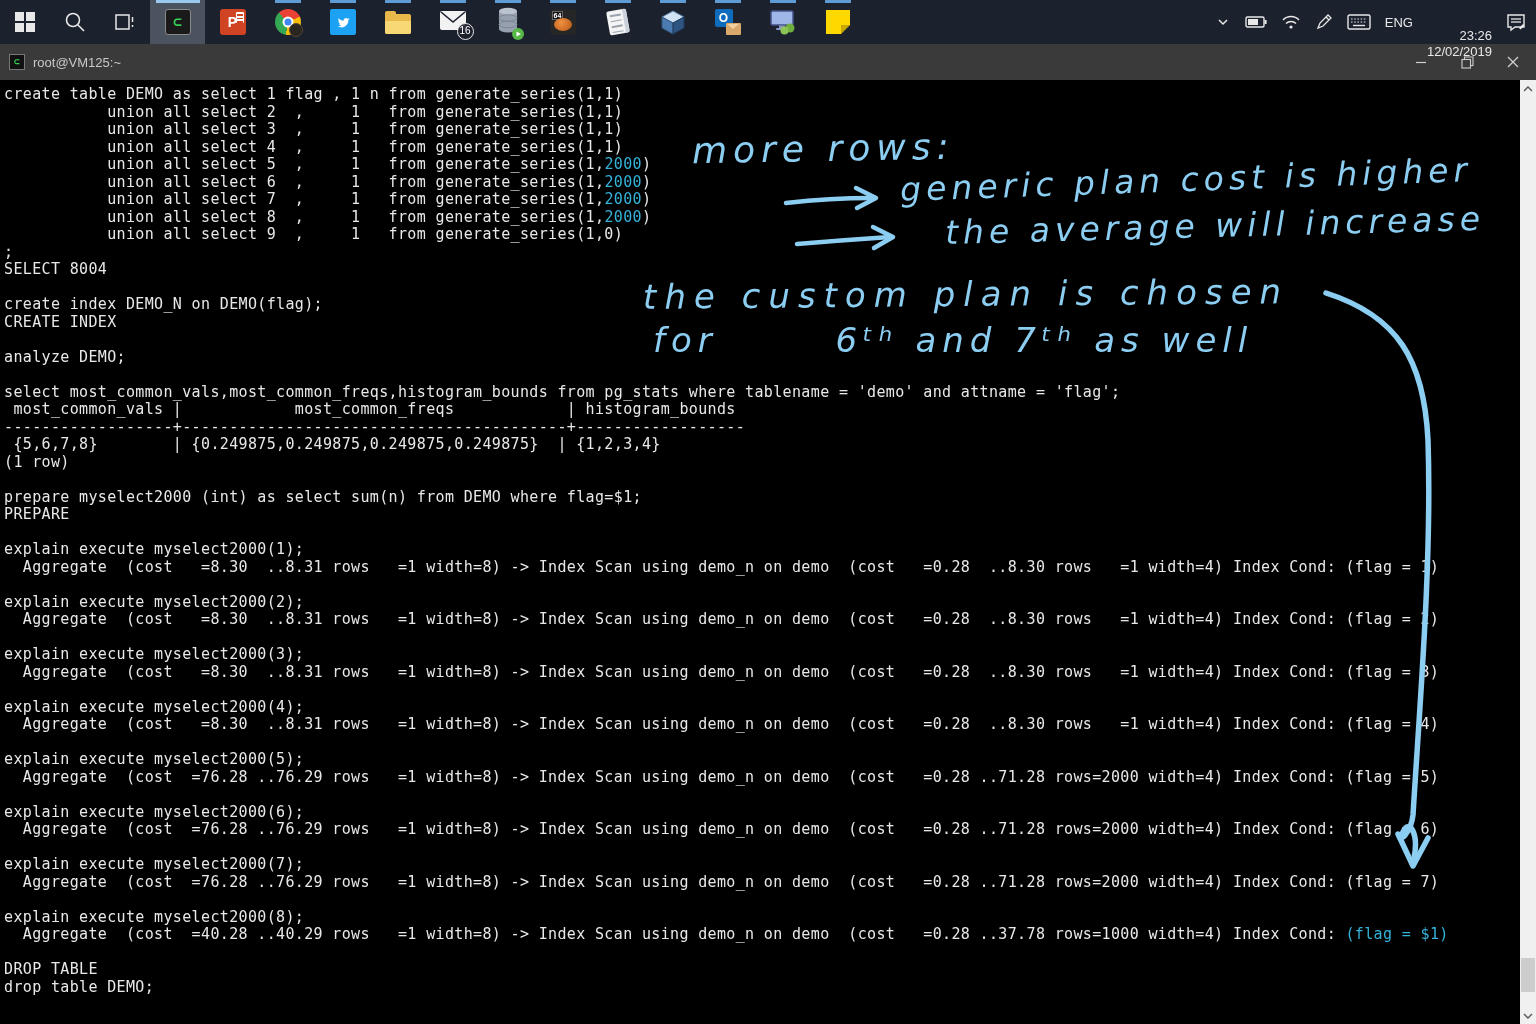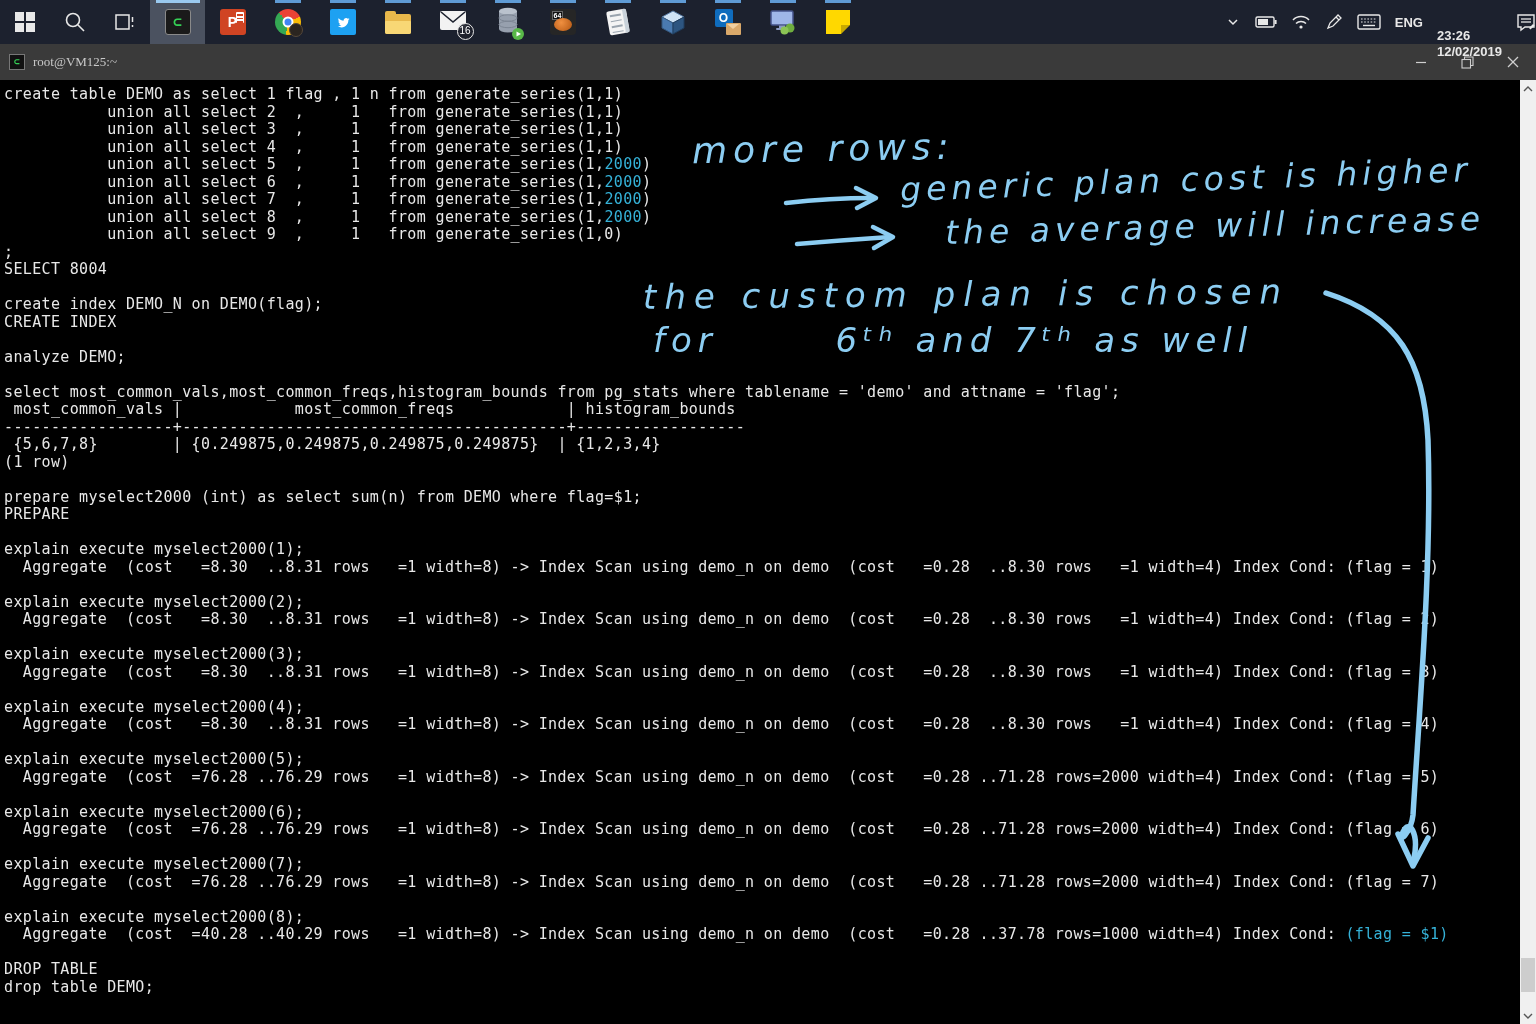--- a/index.html
+++ b/index.html
@@ -62,31 +62,31 @@
   .sticky::before{content:"";position:absolute;right:0;bottom:0;border-style:solid;
     border-width:9px 9px 0 0;border-color:#c8a900 transparent transparent transparent;right:0;bottom:0;}
   .outlook{position:relative;width:26px;height:26px;}
   .outlook .sq{position:absolute;left:0;top:0;width:18px;height:18px;background:#0f6cbd;border-radius:2px;
     color:#fff;font:bold 12px/18px "Liberation Sans",sans-serif;text-align:center;}
   .outlook .env{position:absolute;right:0;bottom:0;width:15px;height:12px;background:#d9a86a;border-radius:1px;}
   .outlook .env::after{content:"";position:absolute;left:1px;top:1px;border-style:solid;
     border-width:5px 6.5px 0 6.5px;border-color:#f0cfa0 transparent transparent transparent;}
 
   
-  .tray{margin-left:auto;display:flex;align-items:center;gap:14px;color:#e8e8e8;font-weight:bold;}
+  .tray{margin-left:auto;display:flex;align-items:center;gap:14px;padding-right:10px;color:#e8e8e8;}
   .tray .titem{display:flex;align-items:center;justify-content:center;}
   .tray-lang{font-size:13px;}
-  .tray-clock{text-align:left;font-size:13px;line-height:16px;margin-top:44px;}
+  .tray-clock{text-align:right;font-size:13px;line-height:16px;margin-top:44px;}
 
   
   .titlebar{position:absolute;left:0;top:44px;width:1536px;height:36px;background:var(--titlebar-bg);
     display:flex;align-items:center;z-index:40;}
   .titlebar .wicon{width:16px;height:16px;background:#111;border:1px solid #777;margin:0 8px 0 9px;
     color:#35d055;font:bold 10px/14px "DejaVu Sans Mono",monospace;text-align:center;}
-  .titlebar .wtitle{color:#c8c8c8;font-size:13px;font-family:Liberation Serif, serif;}
+  .titlebar .wtitle{color:#c8c8c8;font-size:13px;}
   .wcontrols{margin-left:auto;display:flex;height:36px;}
   .wbtn{width:46px;display:flex;align-items:center;justify-content:center;color:#cfcfcf;}
 
   
   .terminal{position:absolute;left:0;top:80px;width:1293px;height:944px;background:var(--term-bg);}
   .term-out{position:absolute;left:4px;top:6px;
     font:15px/17.5px "DejaVu Sans Mono","Liberation Mono",monospace;
     letter-spacing:0.35px;color:var(--term-text);}
   .tline{white-space:pre;min-height:17.5px;}
   .c-cyan{color:var(--term-cyan);}

